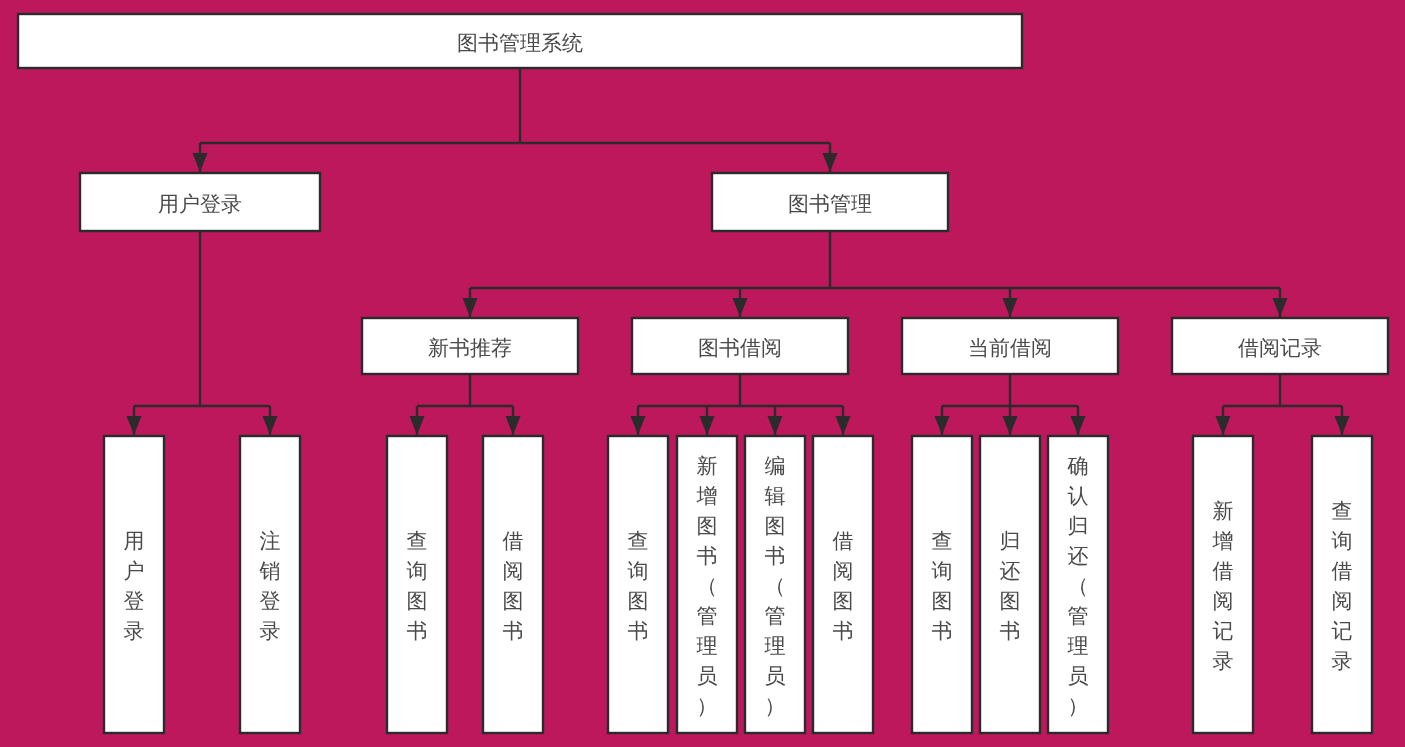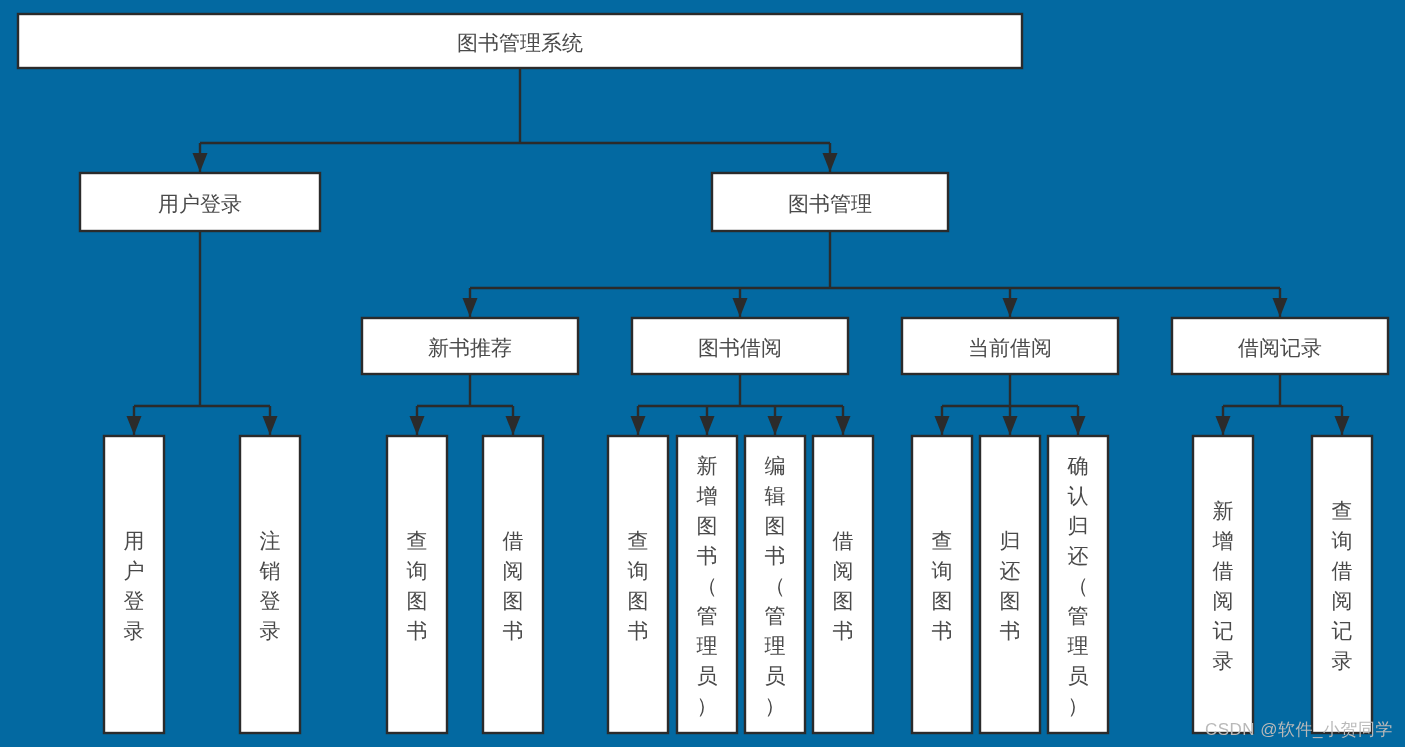--- a/index.html
+++ b/index.html
@@ -10,21 +10,21 @@
   body {
     width: 1405px;
     height: 747px;
     font-family: "Liberation Sans", "DejaVu Sans", sans-serif;
     overflow: hidden;
   }
   #diagram-root {
     position: relative;
     width: 1405px;
     height: 747px;
-    background: #0369a1;
+    background: #be185d;
   }
   svg#flow {
     position: absolute;
     top: 0;
     left: 0;
     width: 1405px;
     height: 747px;
   }
   .node-rect {
     fill: #ffffff;
@@ -201,14 +201,13 @@
         <g>
           <rect x="1193" y="436" width="60" height="297" class="node-rect"></rect>
           <text x="1223" y="0" class="node-label-v"><tspan x="1223" y="517.9">新</tspan><tspan x="1223" y="547.9">增</tspan><tspan x="1223" y="577.9">借</tspan><tspan x="1223" y="607.9">阅</tspan><tspan x="1223" y="637.9">记</tspan><tspan x="1223" y="667.9">录</tspan></text>
         </g>
         <g>
           <rect x="1312" y="436" width="60" height="297" class="node-rect"></rect>
           <text x="1342" y="0" class="node-label-v"><tspan x="1342" y="517.9">查</tspan><tspan x="1342" y="547.9">询</tspan><tspan x="1342" y="577.9">借</tspan><tspan x="1342" y="607.9">阅</tspan><tspan x="1342" y="637.9">记</tspan><tspan x="1342" y="667.9">录</tspan></text>
         </g>
       </g>
   </svg>
-  <div class="watermark">CSDN @软件_小贺同学</div>
 </div>
 
 </body></html>

